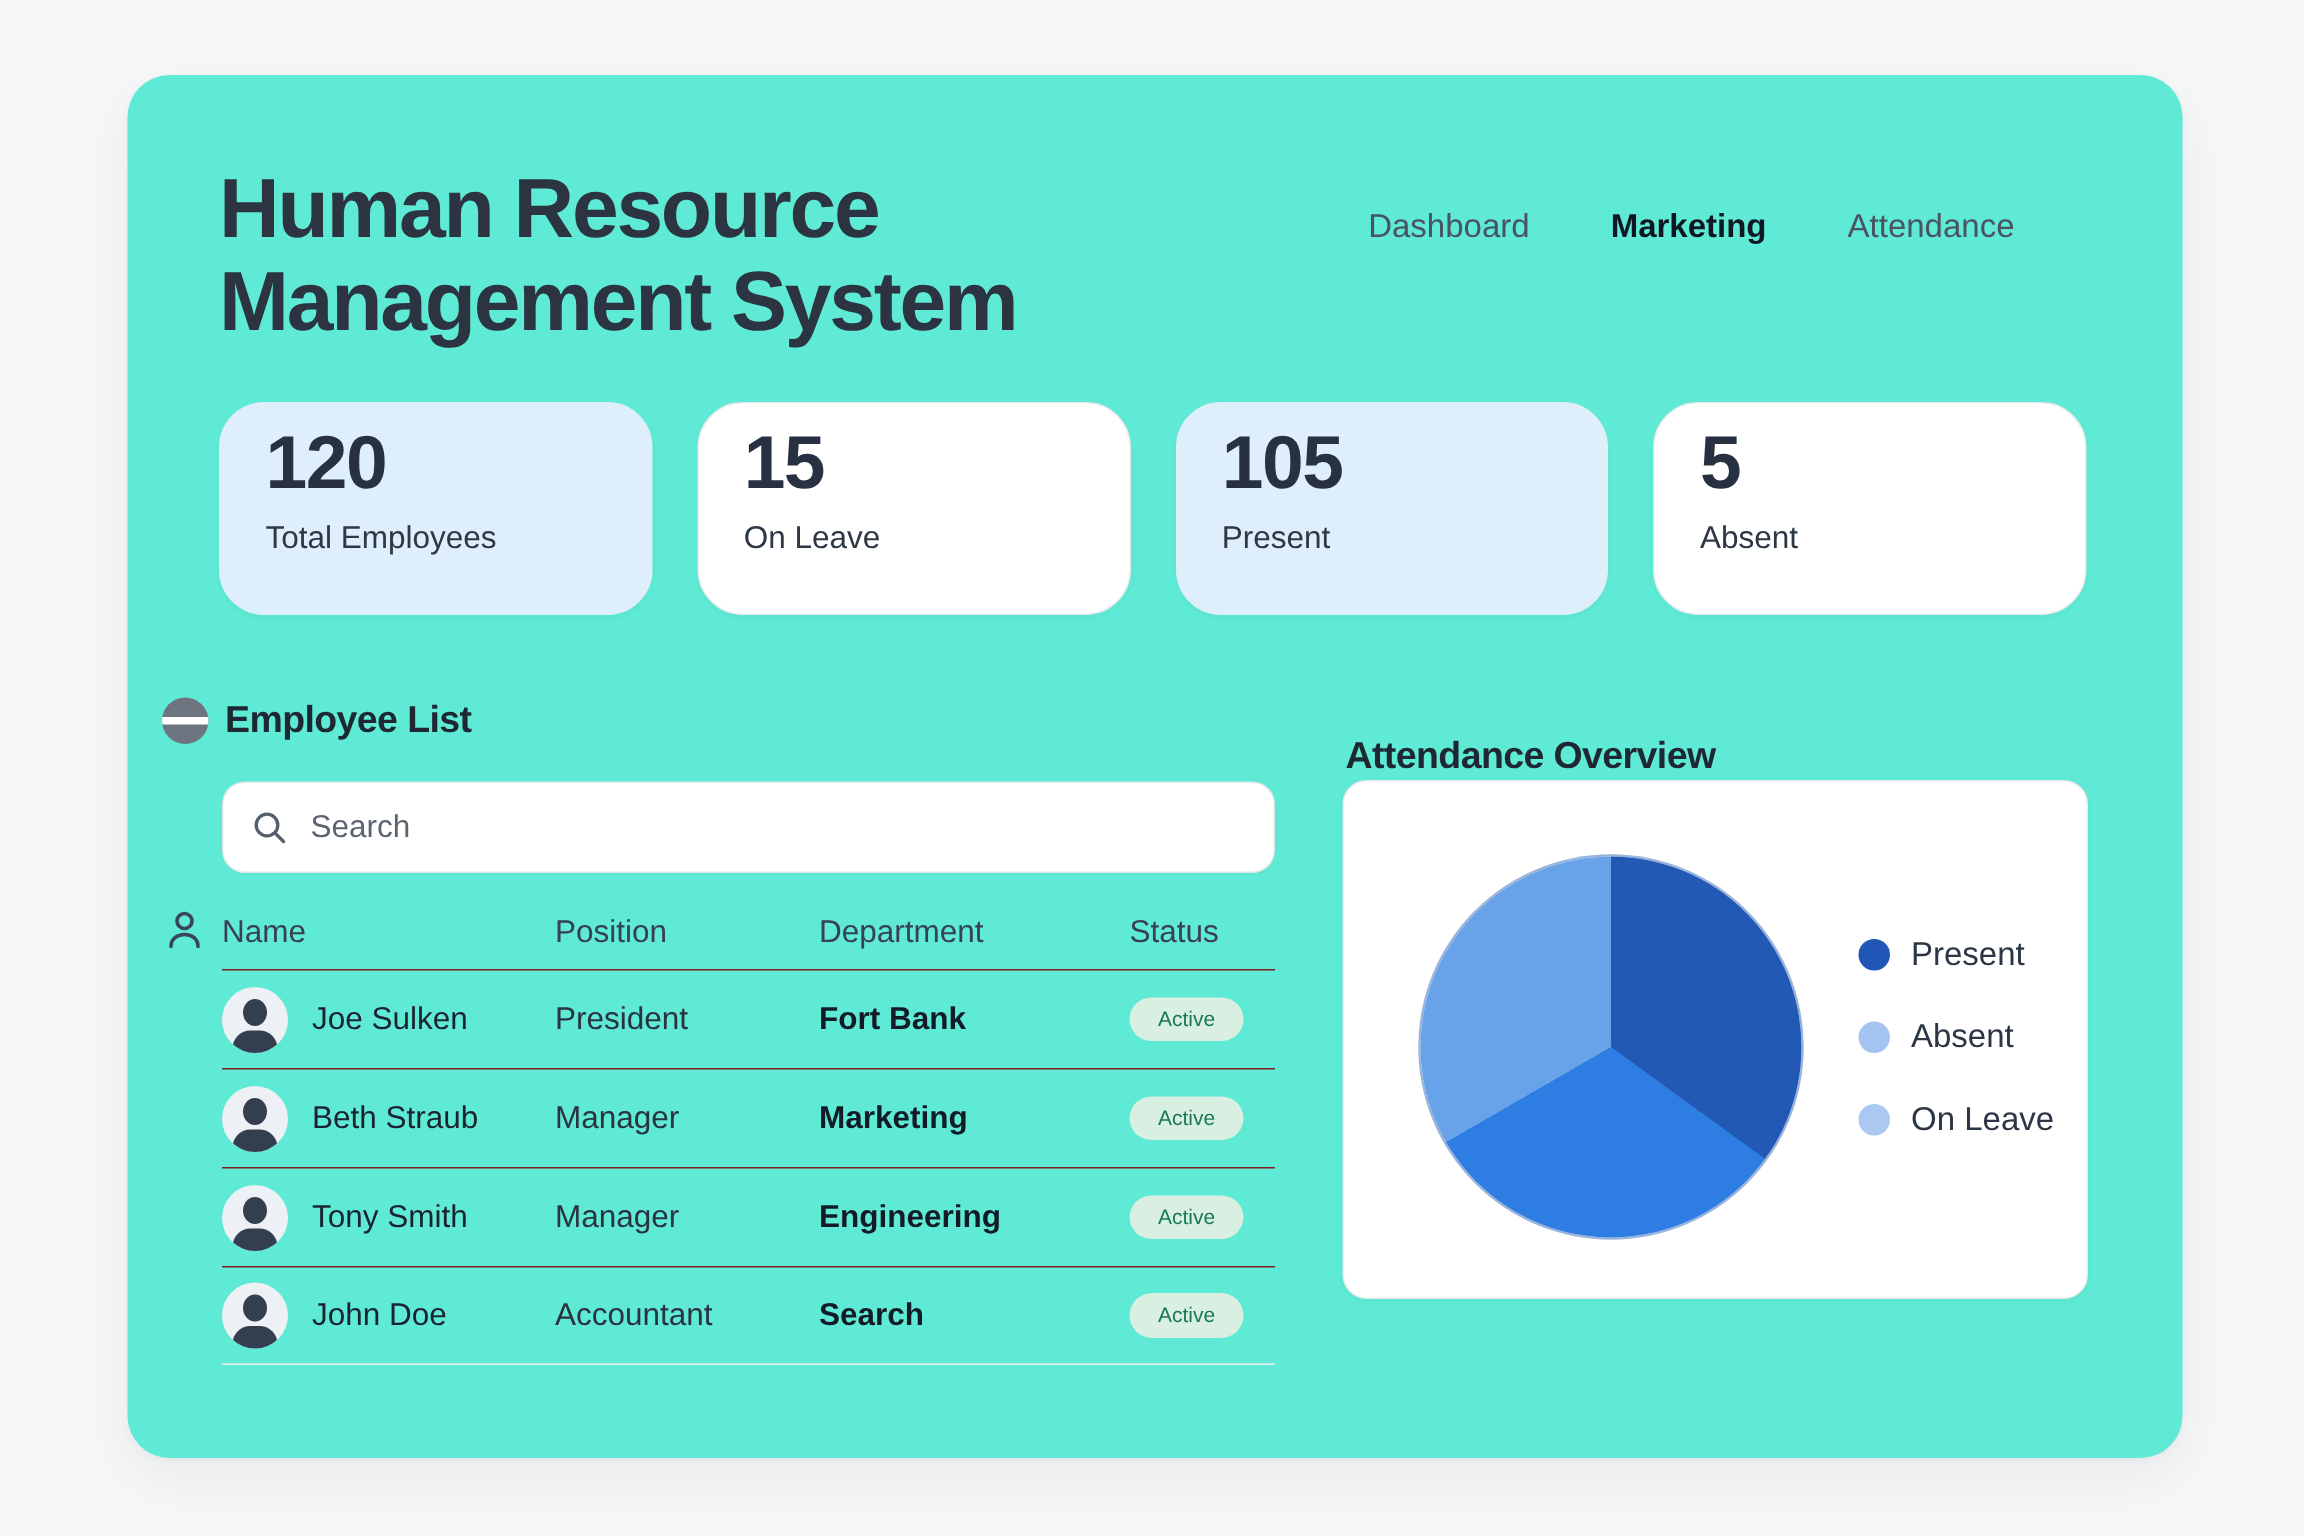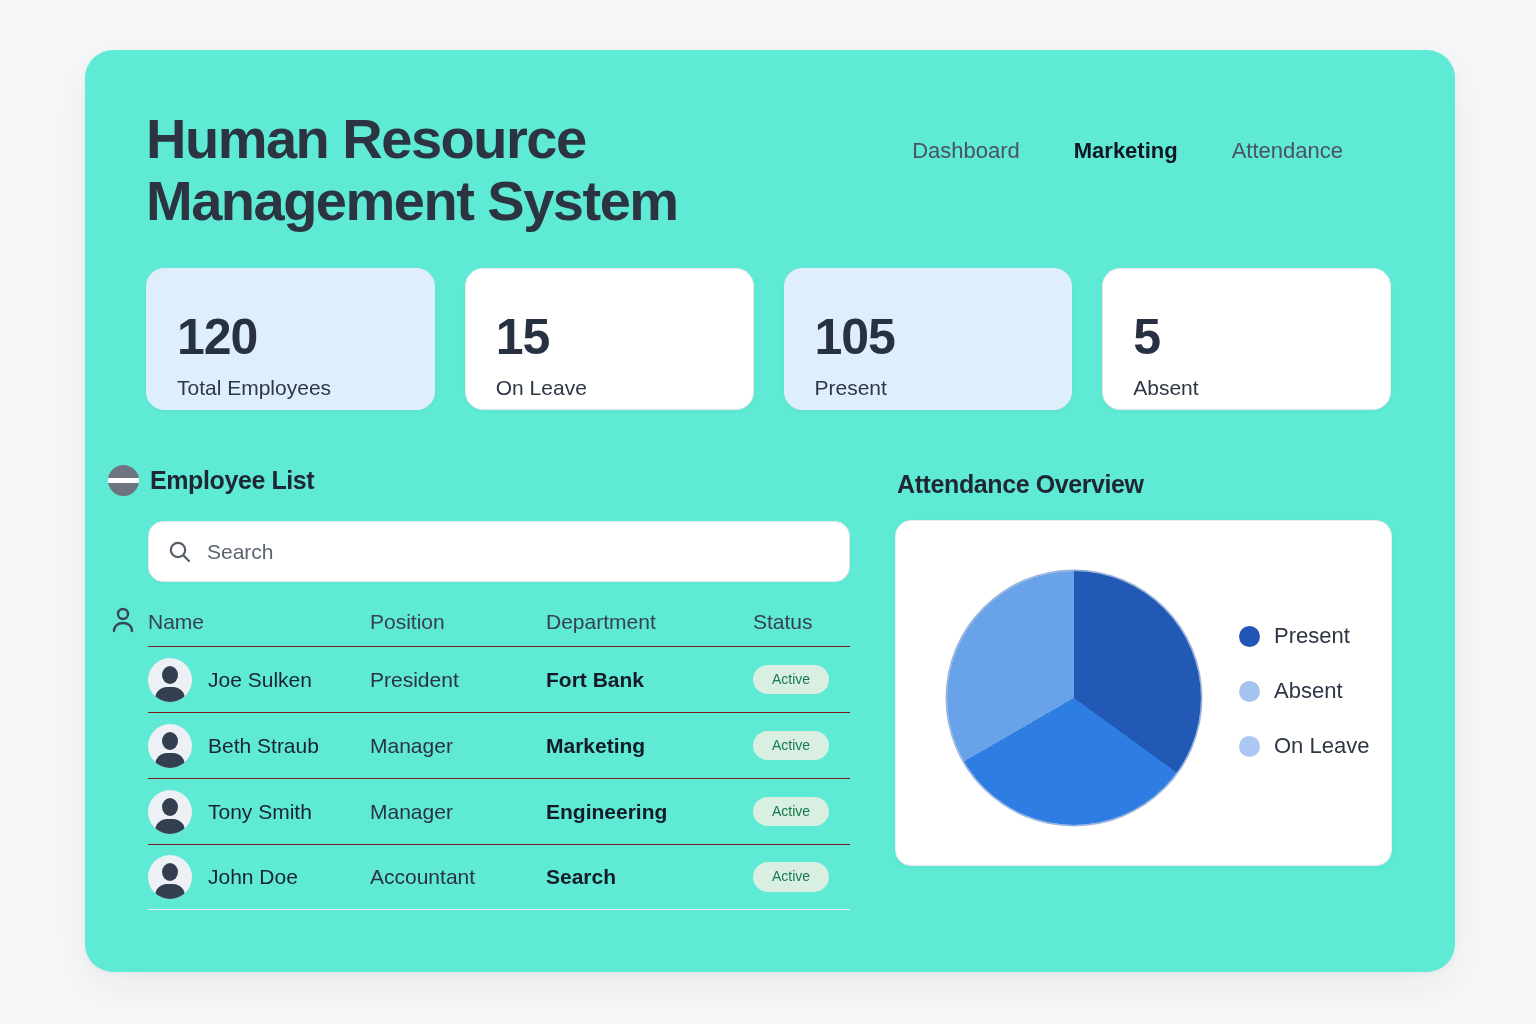--- a/index.html
+++ b/index.html
@@ -30,21 +30,21 @@
   }
   .top-nav .nav-item { color: #4a5360; cursor: pointer; }
   .top-nav .nav-item.active { color: #0f1722; font-weight: 700; }
 
   
   .stats {
     position: absolute; left: 61px; top: 218px; width: 1245px; height: 142px;
     display: grid; grid-template-columns: repeat(4, 1fr); gap: 30px;
   }
   .stat-card {
-    border-radius: 18px; padding: 39px 30px 0 30px;
+    border-radius: 30px; padding: 10px 30px 0 30px;
     background: #ffffff; border: 1px solid #e8eaee;
     box-shadow: 0 2px 4px rgba(25,36,56,0.03);
   }
   .stat-card.highlight { background: #deeffb; border-color: #deeffb; }
   .stat-value { font-size: 50px; font-weight: 700; color: #273141; letter-spacing: -1px; }
   .stat-label { font-size: 21px; color: #2e3744; margin-top: 10px; }
 
   
   .section-title { font-size: 25px; font-weight: 700; color: #1f2733; letter-spacing: -0.4px; }
 
@@ -96,21 +96,21 @@
   .avatar::after { 
     content: ""; position: absolute; left: 7px; top: 29px; width: 30px; height: 24px;
     border-radius: 12px; background: #333e4f;
   }
   .status-badge {
     display: inline-block; padding: 7px 19px; border-radius: 999px;
     background: #d8efe1; color: #187a50; font-size: 14px; line-height: 1.1;
   }
 
   
-  .att-title { position: absolute; left: 812px; top: 420px; }
+  .att-title { position: absolute; left: 812px; top: 440px; }
   .chart-card {
     position: absolute; left: 810px; top: 470px; width: 497px; height: 346px;
     background: #fff; border: 1px solid #e9ebef; border-radius: 16px;
     box-shadow: 0 2px 6px rgba(25,36,56,0.03);
   }
   .pie {
     position: absolute; left: 51px; top: 50px; width: 254px; height: 254px;
     border-radius: 50%;
     box-shadow: 0 0 0 1.5px rgba(28, 86, 172, 0.45);
   }

